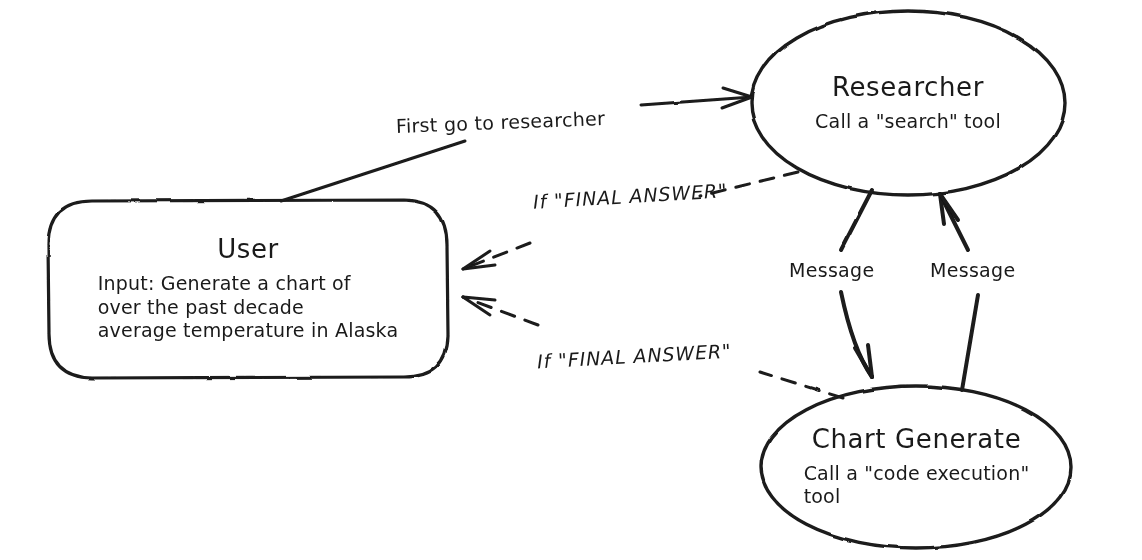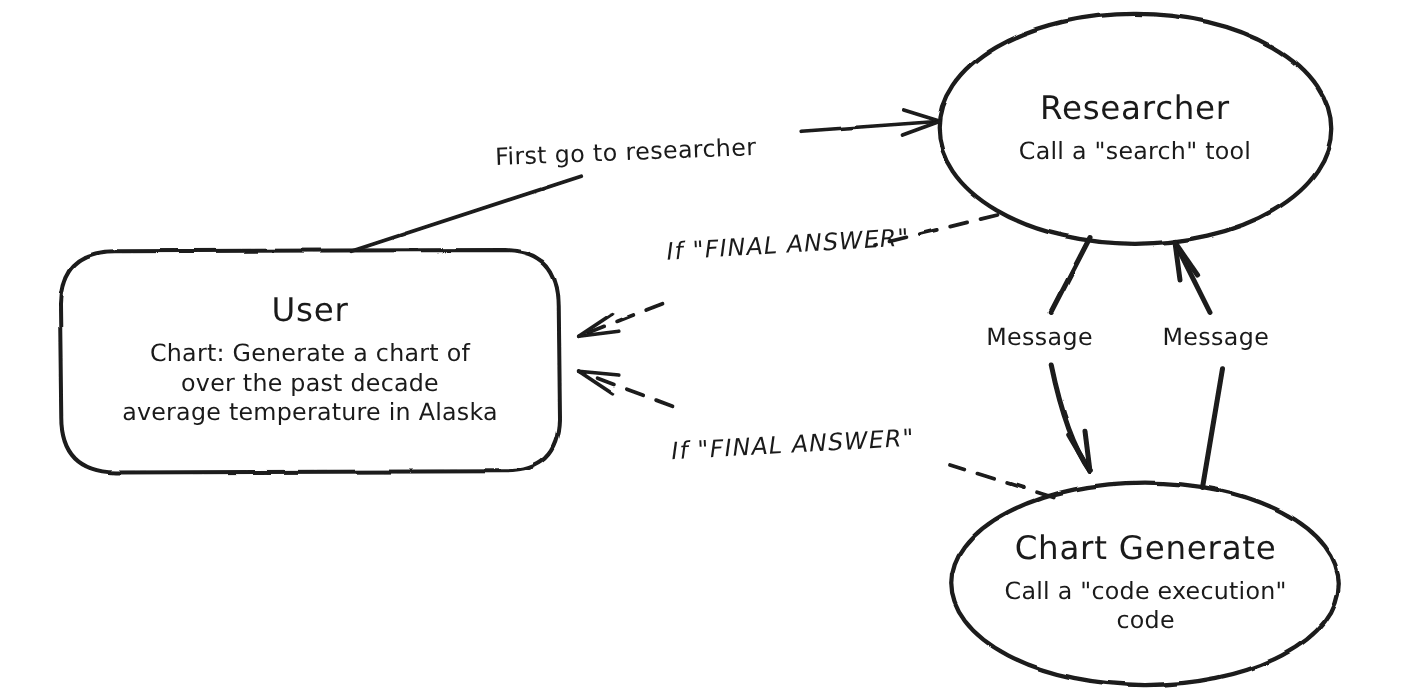--- a/index.html
+++ b/index.html
@@ -17,21 +17,20 @@
   }
   #diagram-svg {
     position: absolute;
     top: 0;
     left: 0;
     width: 1142px;
     height: 560px;
   }
   .node-label {
     position: absolute;
-    text-align: center;
     color: #1a1a1a;
     pointer-events: none;
     -webkit-font-smoothing: antialiased;
   }
   .node-title {
     font-size: 26px;
     letter-spacing: 0.6px;
     line-height: 1.15;
     font-weight: 400;
   }
@@ -154,38 +153,38 @@
         <path d="M 940 194 L 944 224" stroke-width="4"></path>
         <path d="M 940 194 L 958 220" stroke-width="4"></path>
       </g>
 
     </g>
   </svg>
 
   <div id="user-node">
     <div class="node-label node-title" style="position:static;">User</div>
     <div class="node-label node-sub" style="position:static;">
-      <div>Chart: Generate a chart of</div>
+      <div>Input: Generate a chart of</div>
       <div>over the past decade</div>
       <div>average temperature in Alaska</div>
     </div>
   </div>
 
   <div id="researcher-node">
     <div class="node-label node-title" style="position:static;">Researcher</div>
     <div class="node-label node-sub" style="position:static;">
       <div>Call a "search" tool</div>
     </div>
   </div>
 
   <div id="chart-generator-node">
     <div class="node-label node-title" style="position:static;">Chart Generate</div>
     <div class="node-label node-sub" style="position:static;">
       <div>Call a "code execution"</div>
-      <div>code</div>
+      <div>tool</div>
     </div>
   </div>
 
   <div class="edge-label" style="left:396px; top:111px; transform:rotate(-2.2deg);">First go to researcher</div>
 
   <div class="edge-label italic" style="left:533px; top:185px; transform:rotate(-3.4deg);">If "FINAL ANSWER"</div>
 
   <div class="edge-label italic" style="left:537px; top:345px; transform:rotate(-3.2deg);">If "FINAL ANSWER"</div>
 
   <div class="edge-label" style="left:789px; top:259px;">Message</div>

